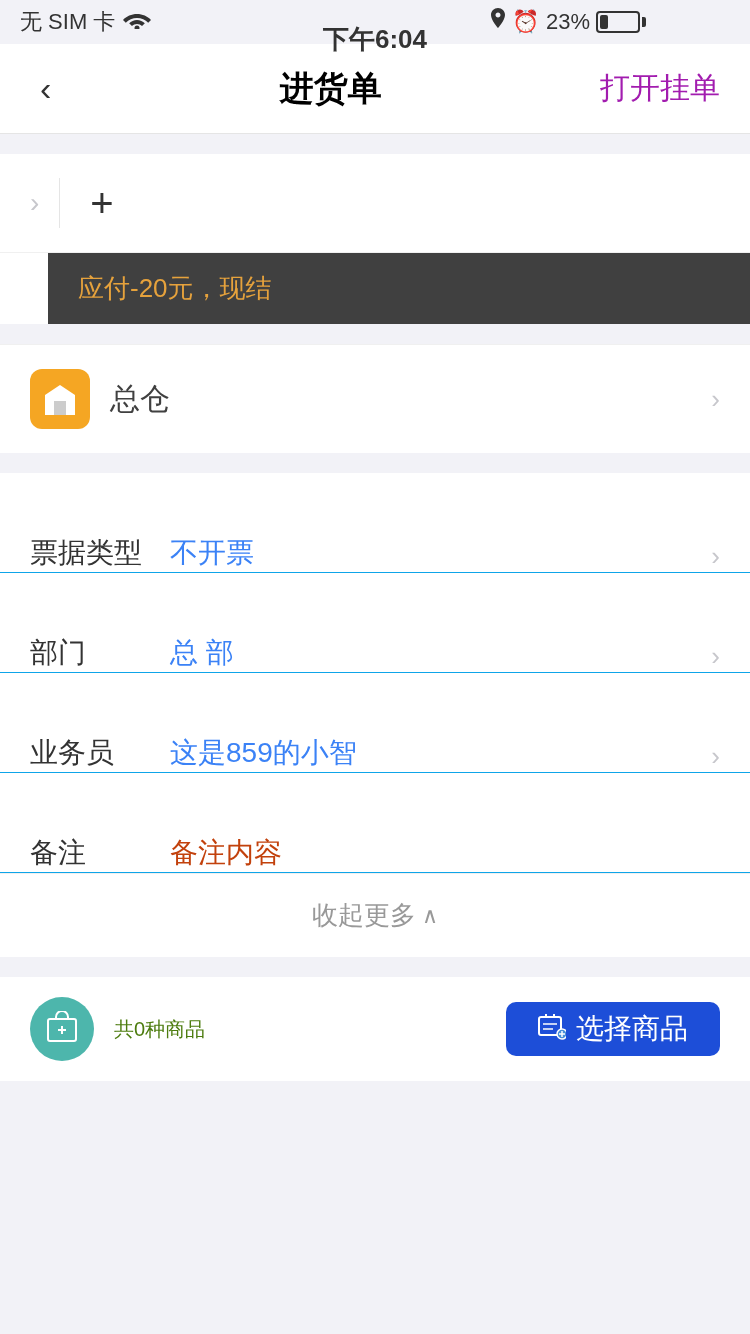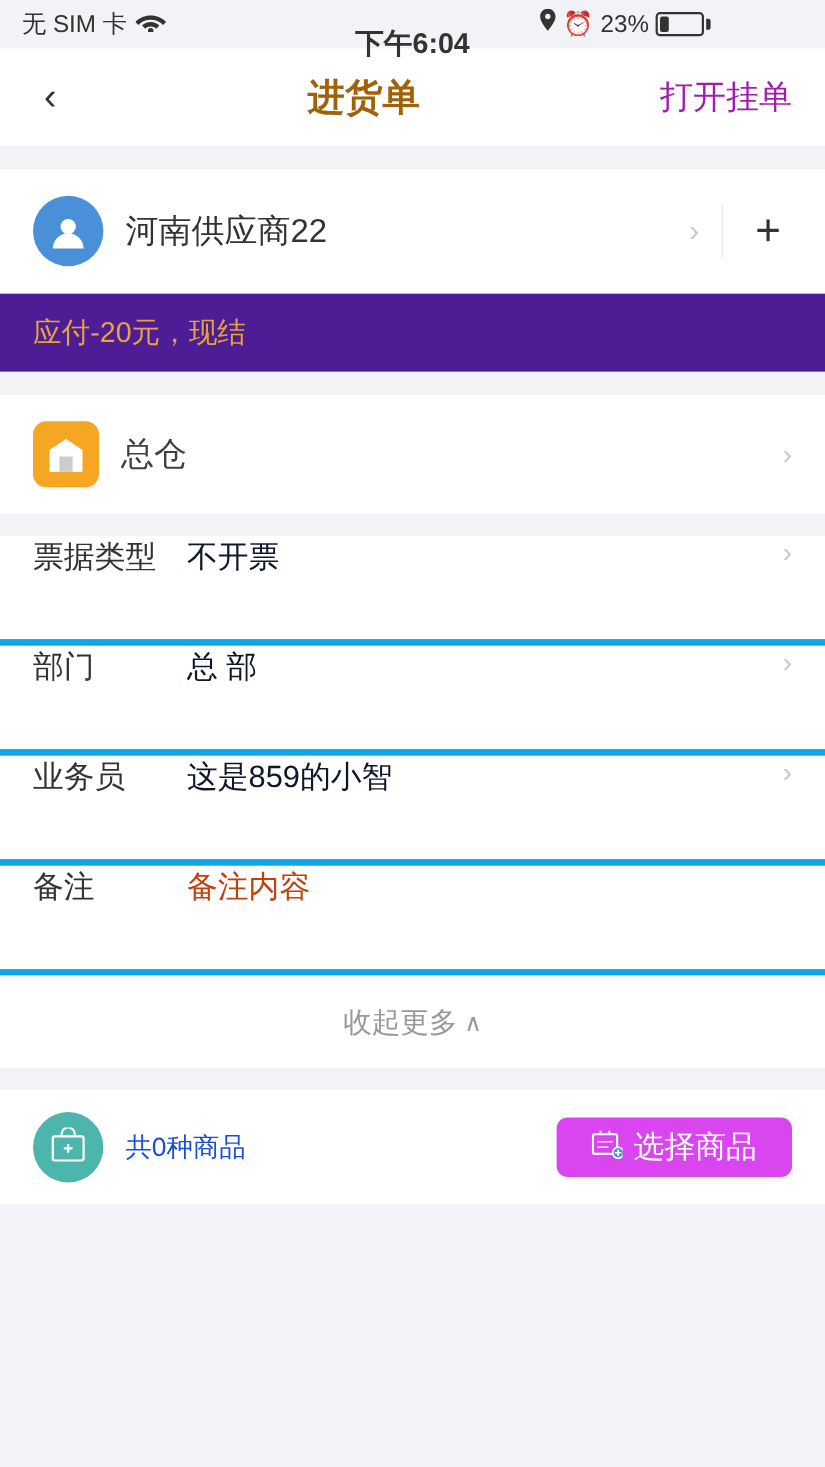--- a/index.html
+++ b/index.html
@@ -60,21 +60,21 @@
     }
     .nav-back {
       font-size: 34px;
       color: #333;
       cursor: pointer;
       padding: 10px;
     }
     .nav-title {
       font-size: 34px;
       font-weight: 600;
-      color: #a16207;
+      color: #000000;
     }
     .nav-action {
       font-size: 30px;
       color: #a21caf;
       cursor: pointer;
     }
 
     
     .section-gap {
       height: 20px;
@@ -130,24 +130,25 @@
     }
     .divider-v {
       width: 1px;
       height: 50px;
       background: #e5e5e5;
       margin-right: 20px;
     }
 
     
     .notice-row {
-      background: #4c1d95;
+      background: #404040;
       padding: 18px 30px;
       font-size: 26px;
       color: #e6a23c;
+      margin-left: 48px;
     }
 
     
     .warehouse-row {
       display: flex;
       align-items: center;
       padding: 24px 30px;
       background: #fff;
       border-top: 1px solid #f0f0f0;
     }
@@ -174,39 +175,39 @@
       font-size: 26px;
     }
 
     
     .form-section {
       background: #fff;
       margin-top: 20px;
     }
     .form-row {
       display: flex;
-      align-items: flex-start;
+      align-items: flex-end;
       padding: 0 30px;
       height: 100px;
-      border-bottom: 6px solid #0ea5e9;
+      border-bottom: 1px solid #0ea5e9;
       cursor: pointer;
     }
     .form-row:last-child {
       border-bottom: none;
     }
     .form-label {
       font-size: 28px;
       color: #333;
       width: 130px;
       flex-shrink: 0;
     }
     .form-value {
       flex: 1;
       font-size: 28px;
-      color: #0f172a;
+      color: #3b82f6;
       padding-left: 10px;
     }
     .form-placeholder {
       flex: 1;
       font-size: 28px;
       color: #c2410c;
       padding-left: 10px;
     }
 
     
@@ -247,25 +248,25 @@
       background: #4db6ac;
       display: flex;
       align-items: center;
       justify-content: center;
       color: #fff;
       font-size: 28px;
       flex-shrink: 0;
     }
     .product-count {
       flex: 1;
-      font-size: 24px;
-      color: #1d4ed8;
+      font-size: 20px;
+      color: #4d7c0f;
     }
     .btn-select {
-      background: #d946ef;
+      background: #1d4ed8;
       color: #fff;
       font-size: 28px;
       padding: 8px 32px;
       border-radius: 10px;
       display: flex;
       align-items: center;
       gap: 10px;
       cursor: pointer;
       border: none;
     }
@@ -344,29 +345,20 @@
 <div class="nav-bar">
   <span class="nav-back">‹</span>
   <span class="nav-title">进货单</span>
   <span class="nav-action">打开挂单</span>
 </div>
 
 <div class="section-gap"></div>
 
 <div class="card">
   <div class="supplier-row">
-    <div class="supplier-left">
-      <div class="supplier-avatar">
-        <svg width="36" height="36" viewBox="0 0 36 36" fill="white">
-          <circle cx="18" cy="14" r="7"></circle>
-          <path d="M4 34c0-7.73 6.27-14 14-14s14 6.27 14 14"></path>
-        </svg>
-      </div>
-      <span class="supplier-name">河南供应商22</span>
-    </div>
     <span class="supplier-arrow">›</span>
     <div class="divider-v"></div>
     <span class="supplier-add">+</span>
   </div>
 
   <div class="notice-row">
     <span>应付-20元，现结</span>
   </div>
 </div>
 

